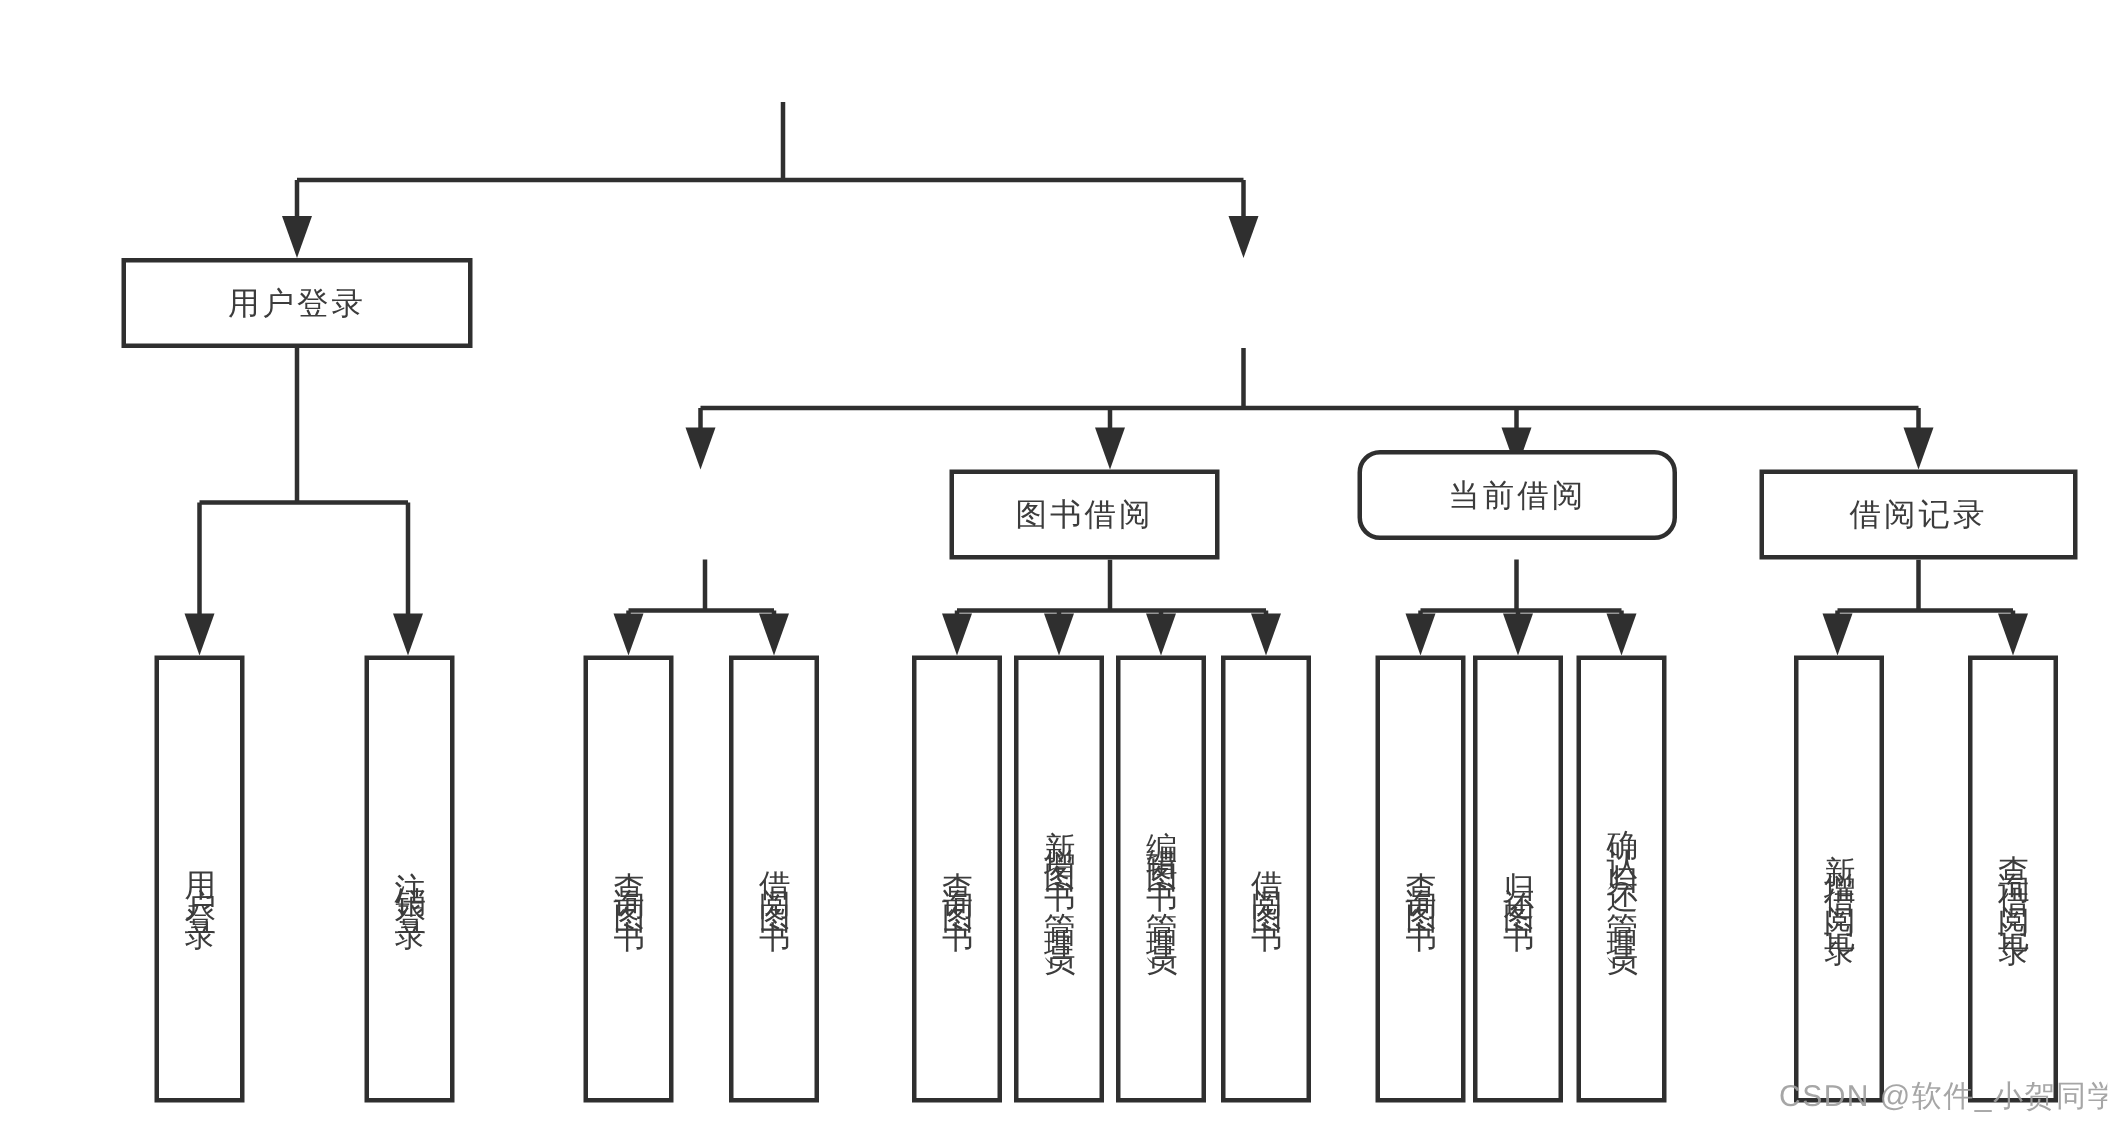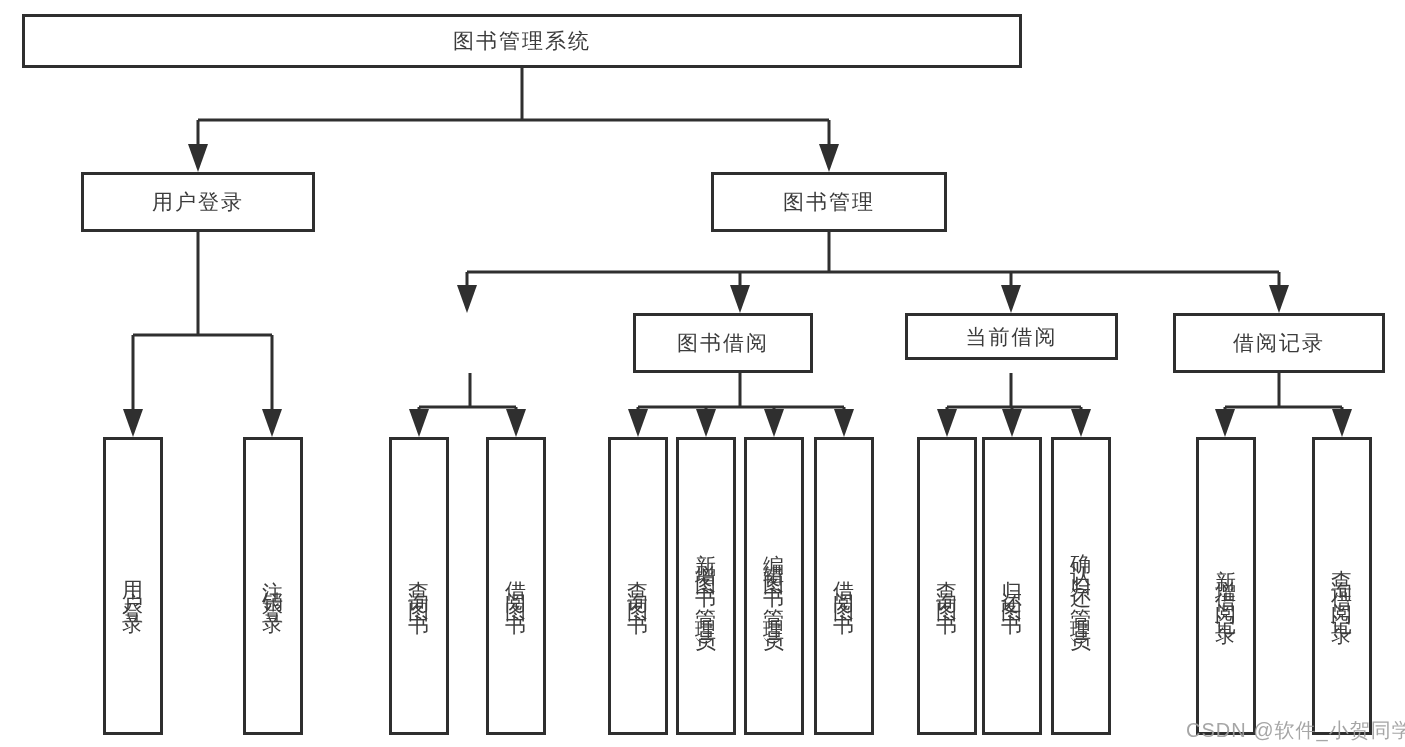--- a/index.html
+++ b/index.html
@@ -85,35 +85,29 @@
       <polygon points="764,409 784,409 774,437"></polygon>
       <polygon points="834,409 854,409 844,437"></polygon>
       <polygon points="937,409 957,409 947,437"></polygon>
       <polygon points="1002,409 1022,409 1012,437"></polygon>
       <polygon points="1071,409 1091,409 1081,437"></polygon>
       <polygon points="1215,409 1235,409 1225,437"></polygon>
       <polygon points="1332,409 1352,409 1342,437"></polygon>
     </g>
   </svg>
 
-  <div class="node h" style="left:22px; top:14px; width:1000px; height:54px;">
-    <span>图书管理系统</span>
-  </div>
 
   <div class="node h" style="left:81px; top:172px; width:234px; height:60px;">
     <span>用户登录</span>
-  </div>
-  <div class="node h" style="left:711px; top:172px; width:236px; height:60px;">
-    <span>图书管理</span>
   </div>
 
   <div class="node h" style="left:633px; top:313px; width:180px; height:60px;">
     <span>图书借阅</span>
   </div>
-  <div class="node h" style="left:905px; top:313px; width:213px; height:47px;">
+  <div class="node h" style="left:905px; top:300px; width:213px; height:60px;border-radius:15px;">
     <span>当前借阅</span>
   </div>
   <div class="node h" style="left:1173px; top:313px; width:212px; height:60px;">
     <span>借阅记录</span>
   </div>
 
   <div class="node v" style="left:103px; top:437px; width:60px; height:298px;">
     <span>用户登录</span>
   </div>
   <div class="node v" style="left:243px; top:437px; width:60px; height:298px;">

